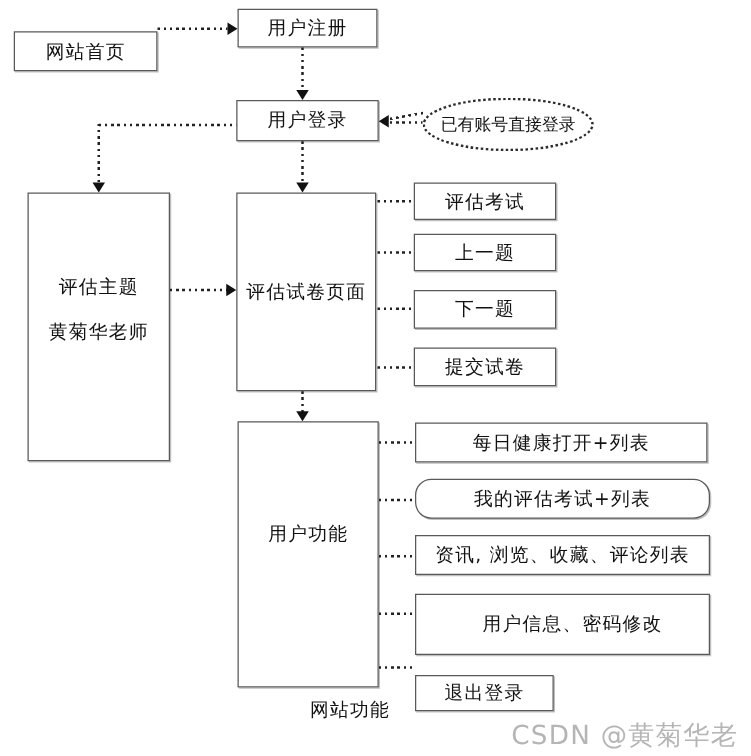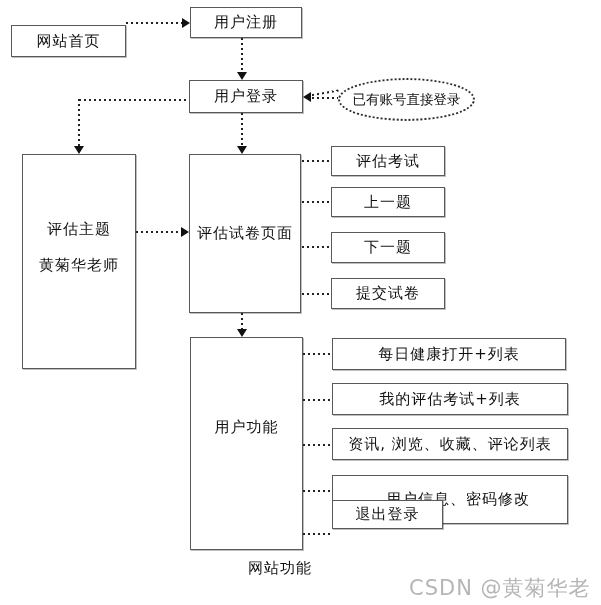--- a/index.html
+++ b/index.html
@@ -40,24 +40,24 @@
   .n-note      { left:338px; top:78px;  width:137px; height:43px; }
   .n-topics    { left:22px;  top:154px; width:114px; height:215px;
                  flex-direction:column; row-gap:17px; padding-bottom:28px; }
   .n-paper     { left:189px; top:154px; width:112px; height:159px; }
   .n-exam      { left:331px; top:146px; width:114px; height:30px; }
   .n-prev      { left:331px; top:187px; width:114px; height:30px;text-align:right; }
   .n-next      { left:331px; top:232px; width:114px; height:31px; }
   .n-submit    { left:331px; top:278px; width:114px; height:31px; }
   .n-userfunc  { left:190px; top:337px; width:113px; height:213px; padding-bottom:32px; }
   .n-daily     { left:332px; top:338px; width:234px; height:32px; }
-  .n-myexam    { left:332px; top:383px; width:236px; height:32px; }
+  .n-myexam    { left:332px; top:383px; width:236px; height:32px;border-radius:13px; }
   .n-news      { left:332px; top:428px; width:236px; height:32px; }
   .n-profile   { left:332px; top:475px; width:236px; height:49px;padding-left:16px; }
-  .n-logout    { left:332px; top:500px; width:111px; height:29px; }
+  .n-logout    { left:332px; top:540px; width:111px; height:29px; }
 
   .caption   { position:absolute; left:248px; top:559px; font-size:15px; letter-spacing:1px; color:#111; }
   .watermark { position:absolute; left:409px; top:574px; font-size:21px; color:#b5b5b5; letter-spacing:1px; }
 
   .slope { transform:rotate(-10deg); transform-origin:left center; }
 </style>
 </head>
 <body>
 
 <div class="canvas">

